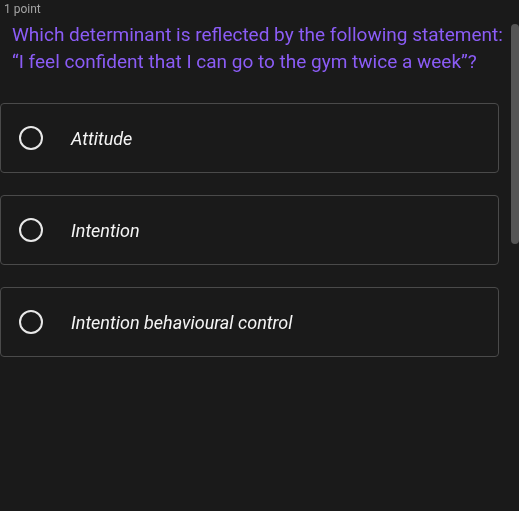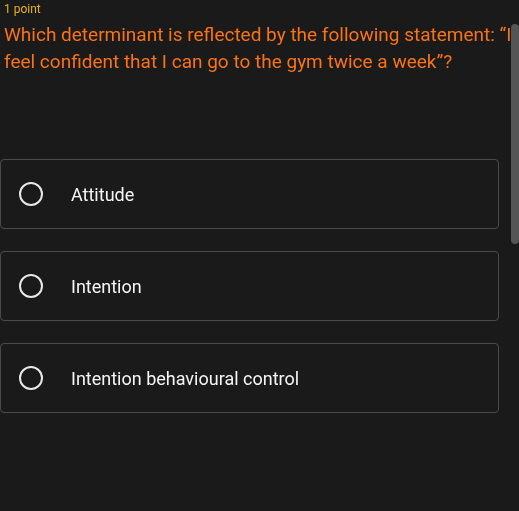--- a/index.html
+++ b/index.html
@@ -22,46 +22,47 @@
     .header {
       padding: 0 4px;
     }
     .question-num {
       font-size: 12px;
       color: #999;
       margin-bottom: 2px;
     }
     .points {
       font-size: 12px;
-      color: #eab308;
+      color: #a3a3a3;
       margin-bottom: 6px;
     }
     .question-text {
       font-size: 19px;
       line-height: 1.4;
-      color: #f97316;
-      padding: 0 4px;
-      margin-bottom: 84px;
+      color: #8b5cf6;
+      padding: 0 12px;
+      margin-bottom: 28px;
     }
     .options {
       display: flex;
       flex-direction: column;
       gap: 22px;
       padding: 0 2px 0 0;
     }
     .option {
       border: 1px solid #4a4a4a;
       border-radius: 4px;
       padding: 22px 18px;
       display: flex;
       align-items: center;
       gap: 28px;
       cursor: pointer;
       background: #1a1a1a;
       margin-right: 18px;
+      font-style: italic;
     }
     .radio {
       width: 24px;
       height: 24px;
       border: 2px solid #e8e8e8;
       border-radius: 50%;
       flex-shrink: 0;
     }
     .option-label {
       font-size: 18px;

